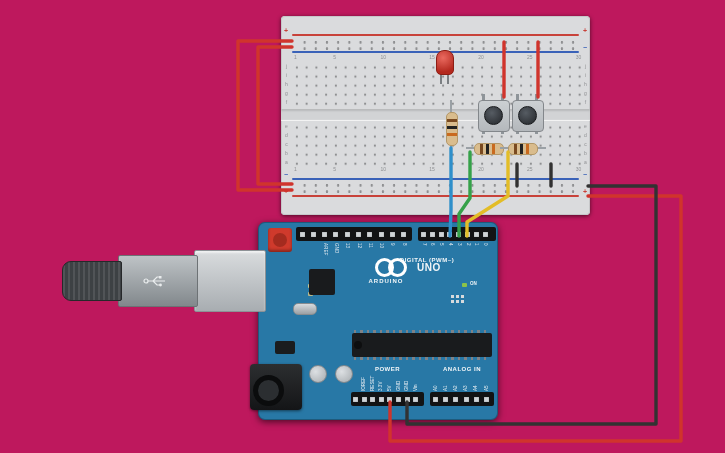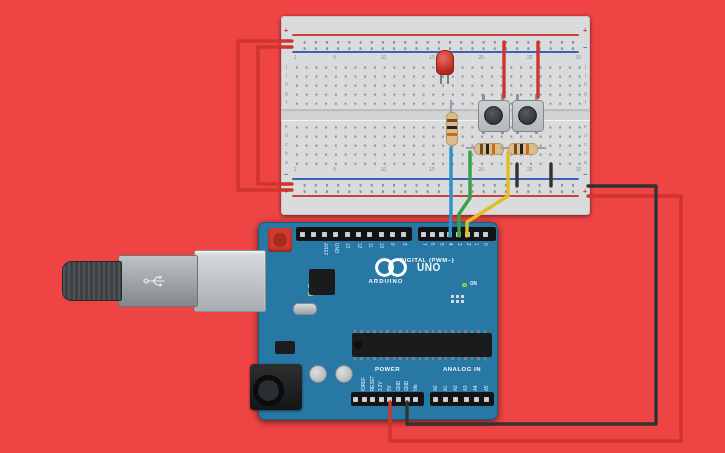--- a/index.html
+++ b/index.html
@@ -1,16 +1,16 @@
 <!DOCTYPE html>
 <html><head>
 <meta charset="utf-8">
 <style>
   html,body{margin:0;padding:0;background:#000;}
-  #stage{position:relative;width:725px;height:453px;background:#ef4444;overflow:hidden;
+  #stage{position:relative;width:725px;height:453px;background:#be185d;overflow:hidden;
          font-family:"Liberation Sans",sans-serif;}
 
   
   .breadboard{position:absolute;left:281px;top:16px;width:309px;height:199px;background:#dadbdd;
               border-radius:4px;box-shadow:0 1px 4px rgba(0,0,0,.6),inset 0 0 0 1px #c6c7c9;}
   .rail-line{position:absolute;left:11px;right:11px;height:2px;border-radius:1px;}
   .rail-holes{position:absolute;left:15px;width:280px;height:12px;
               background-image:radial-gradient(circle,#8f9092 1.1px,transparent 1.45px);
               background-size:11.2px 6.3px;background-position:3px 1.2px;}
   .grid-holes{position:absolute;left:10px;width:290px;height:45px;

